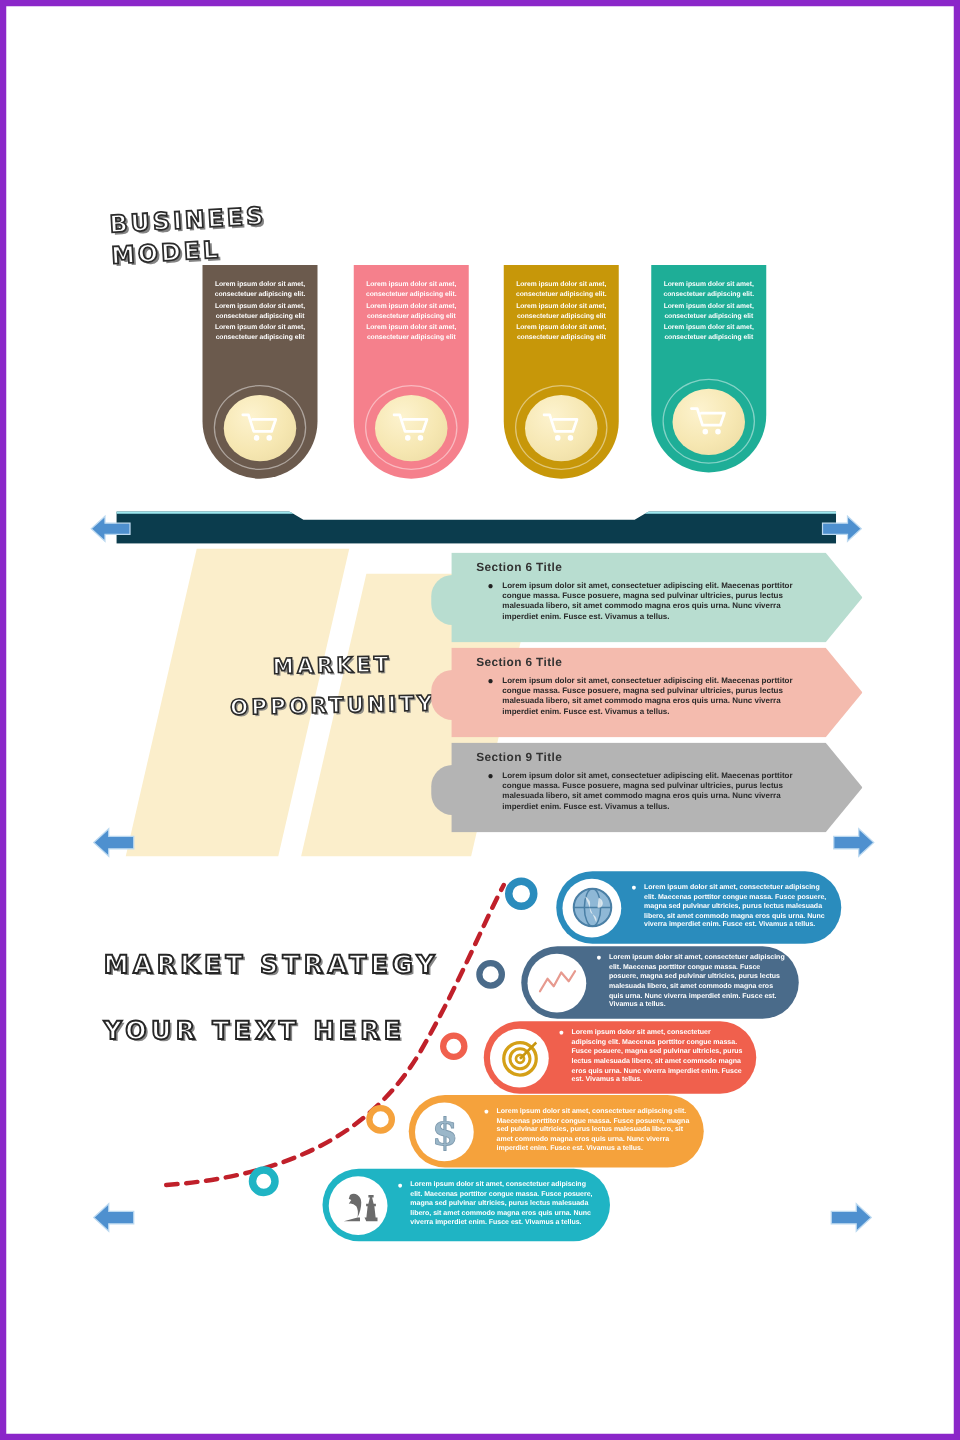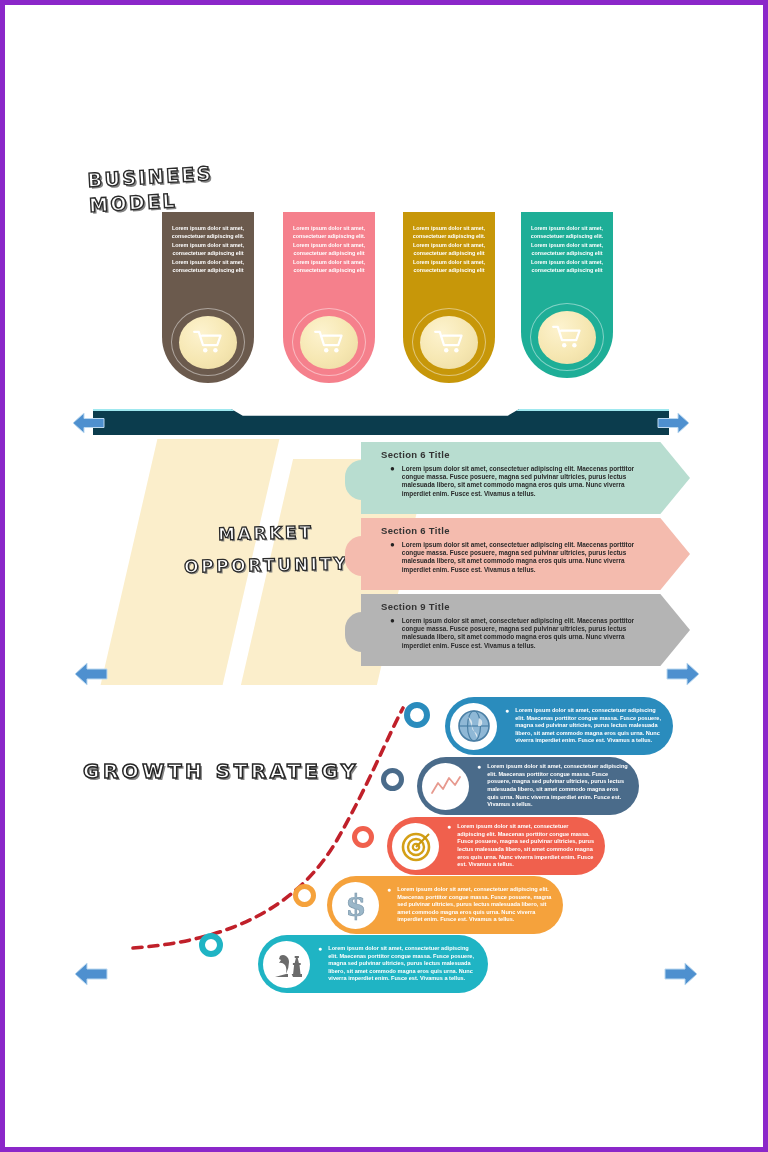--- a/index.html
+++ b/index.html
@@ -338,21 +338,22 @@
   </div>
 
   <svg class="corner-arrow" style="left:68px; top:655px;" viewBox="0 0 36 28">
     <path d="M2 14 L14 3 L14 9 L34 9 L34 19 L14 19 L14 25 Z" fill="#4e90cf" stroke="#bcd9f0" stroke-width="1"></path>
   </svg>
   <svg class="corner-arrow" style="left:660px; top:655px;" viewBox="0 0 36 28">
     <path d="M34 14 L22 3 L22 9 L2 9 L2 19 L22 19 L22 25 Z" fill="#4e90cf" stroke="#bcd9f0" stroke-width="1"></path>
   </svg>
 
   <div id="gs-title">
-    <span>GROWTH  STRATEGY</span>
+    <span>MARKET  STRATEGY</span>
+    <span>YOUR  TEXT  HERE</span>
   </div>
 
   <svg id="curve" viewBox="0 0 320 285">
     <path d="M18 258 C 100 252, 178 226, 222 150 C 252 98, 272 48, 288 18" fill="none" stroke="#c0202a" stroke-width="3.6" stroke-dasharray="9 7" stroke-linecap="round"></path>
   </svg>
 
   <div class="ring" style="left:399px; top:697px; width:26px; height:26px; border:6px solid #2a8cbd;"></div>
   <div class="ring" style="left:376px; top:763px; width:23px; height:23px; border:5.5px solid #4a6b8a;"></div>
   <div class="ring" style="left:347px; top:821px; width:22px; height:22px; border:5.5px solid #f0604d;"></div>
   <div class="ring" style="left:288px; top:879px; width:23px; height:23px; border:5.5px solid #f5a23c;"></div>

